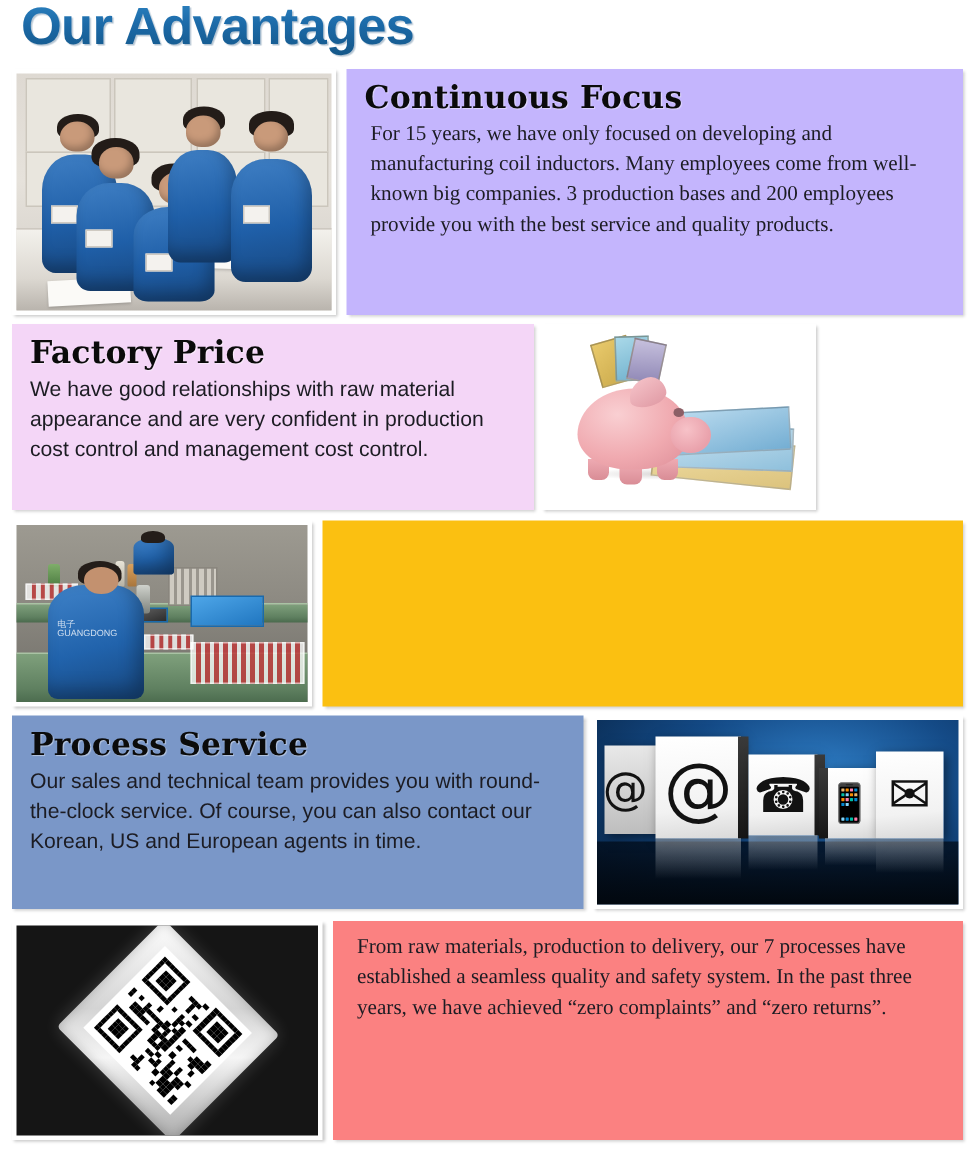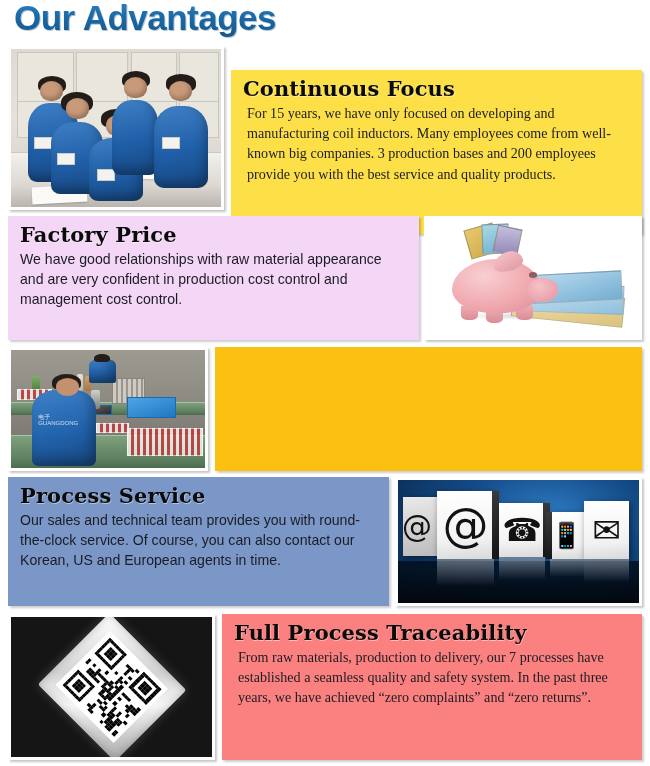--- a/index.html
+++ b/index.html
@@ -86,24 +86,24 @@
     font-family: "Liberation Sans", sans-serif;
     font-size: 14.1px;
     line-height: 1.45;
     color: #1c1c23;
   }
   .panel p.indent { padding-left: 4px; font-family: Liberation Serif, serif; }
 
   
   #row1 { left: 8px; top: 46px; width: 634px; height: 164px; }
   #row1 .photo { width: 216px; height: 164px; margin-right: 7px; }
-  #row1 .panel { width: 411px; height: 164px; background: #fde047; margin-top: 24px; }
-
-  
-  #row2 { left: 8px; top: 216px; width: 634px; height: 124px; }
+  #row1 .panel { width: 411px; height: 164px; background: #c4b5fd; }
+
+  
+  #row2 { left: 8px; top: 216px; width: 536px; height: 124px; }
   #row2 .panel { width: 411px; height: 124px; background: #f4d6f7; margin-right: 5px; }
   #row2 .photo { width: 218px; height: 124px; }
 
   
   #row3 { left: 8px; top: 347px; width: 634px; height: 124px; }
   #row3 .photo { width: 200px; height: 124px; margin-right: 7px; }
   #row3 .panel { width: 427px; height: 124px; background: #fbc011; }
 
   
   #row4 { left: 8px; top: 477px; width: 634px; height: 129px; }
@@ -896,16 +896,15 @@
               <i class="on"></i>
               <i class=""></i>
               <i class="on"></i>
             </div>
         </div>
       </div>
     </div>
   </div>
 
   <div class="cell panel">
-    <h3>Full Process Traceability</h3>
     <p class="indent">From raw materials, production to delivery, our 7 processes have established a seamless quality and safety system. In the past three years, we have achieved “zero complaints” and “zero returns”.</p>
   </div>
 </div>
 
 </body></html>

